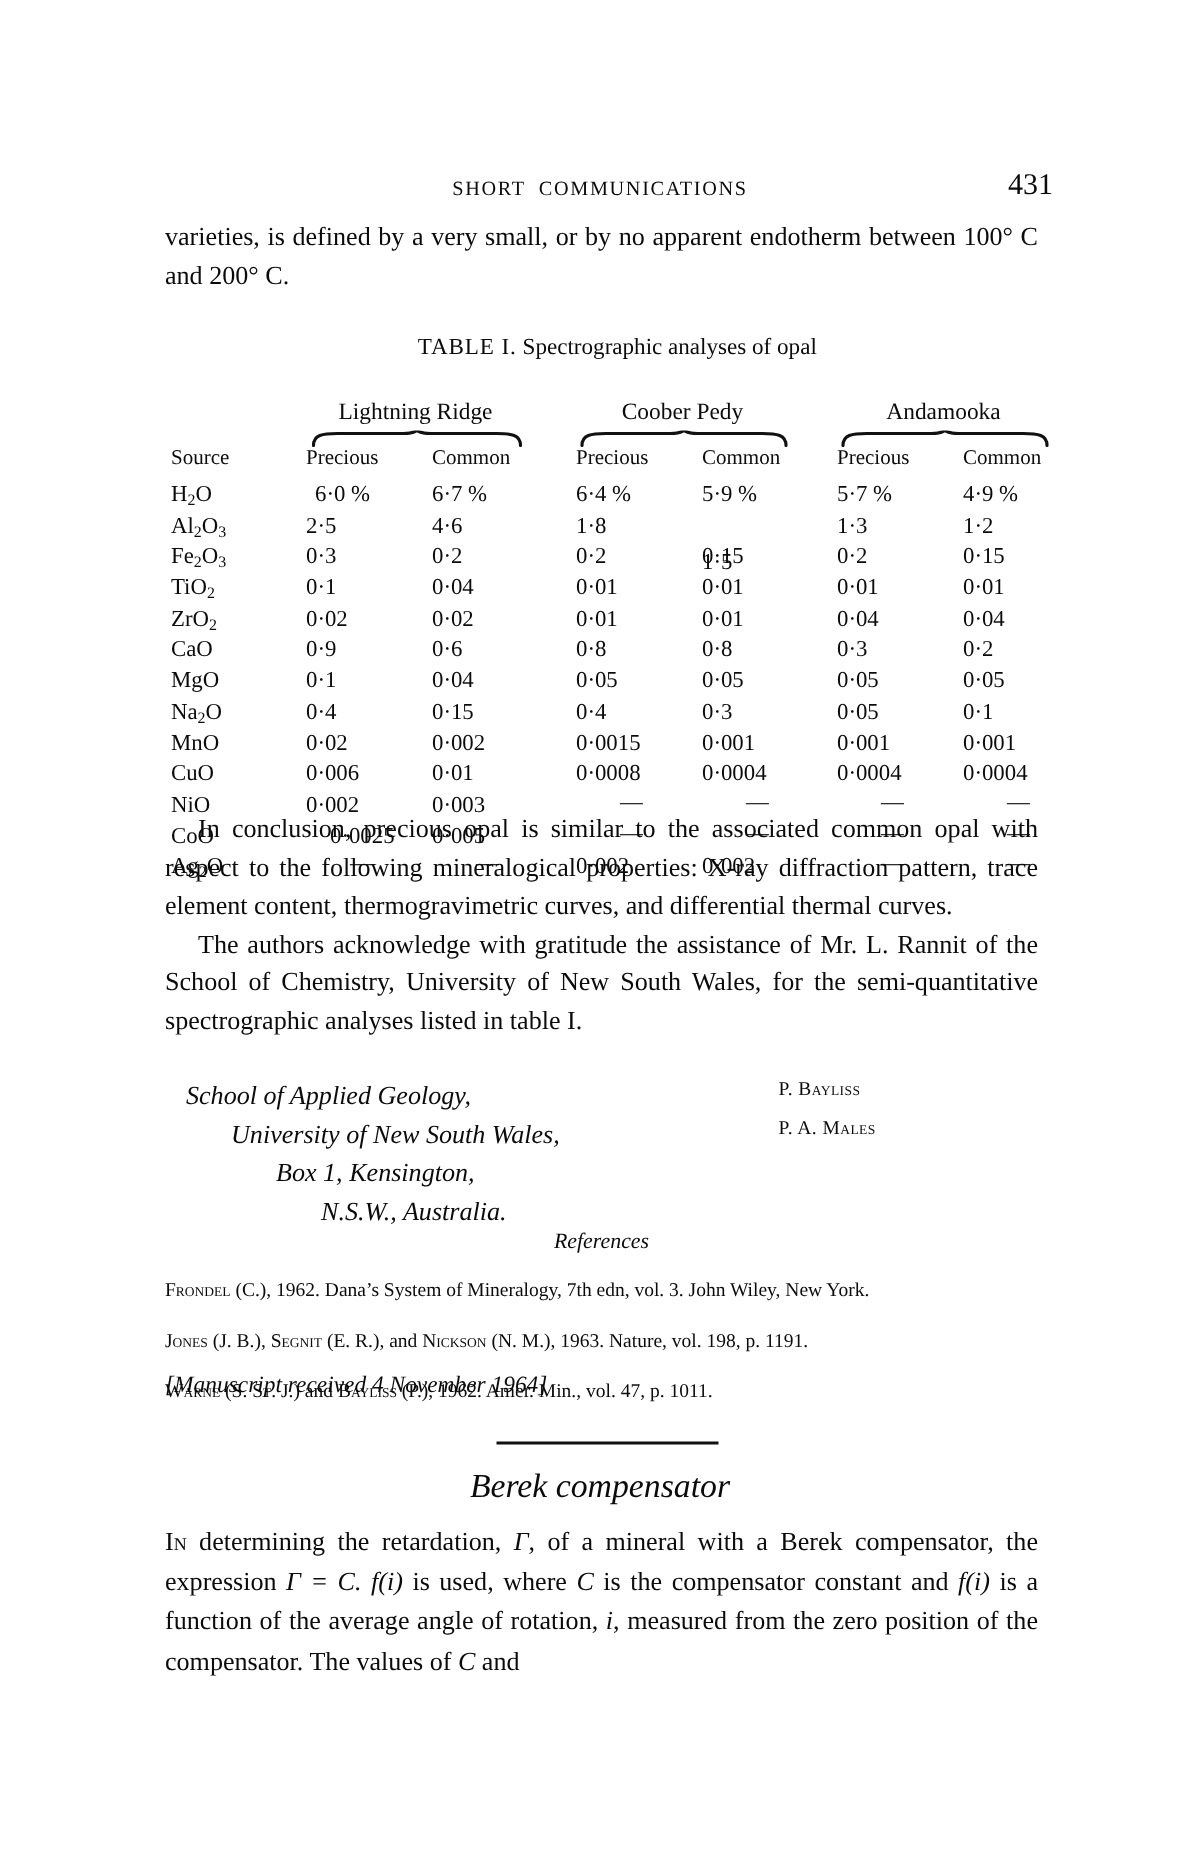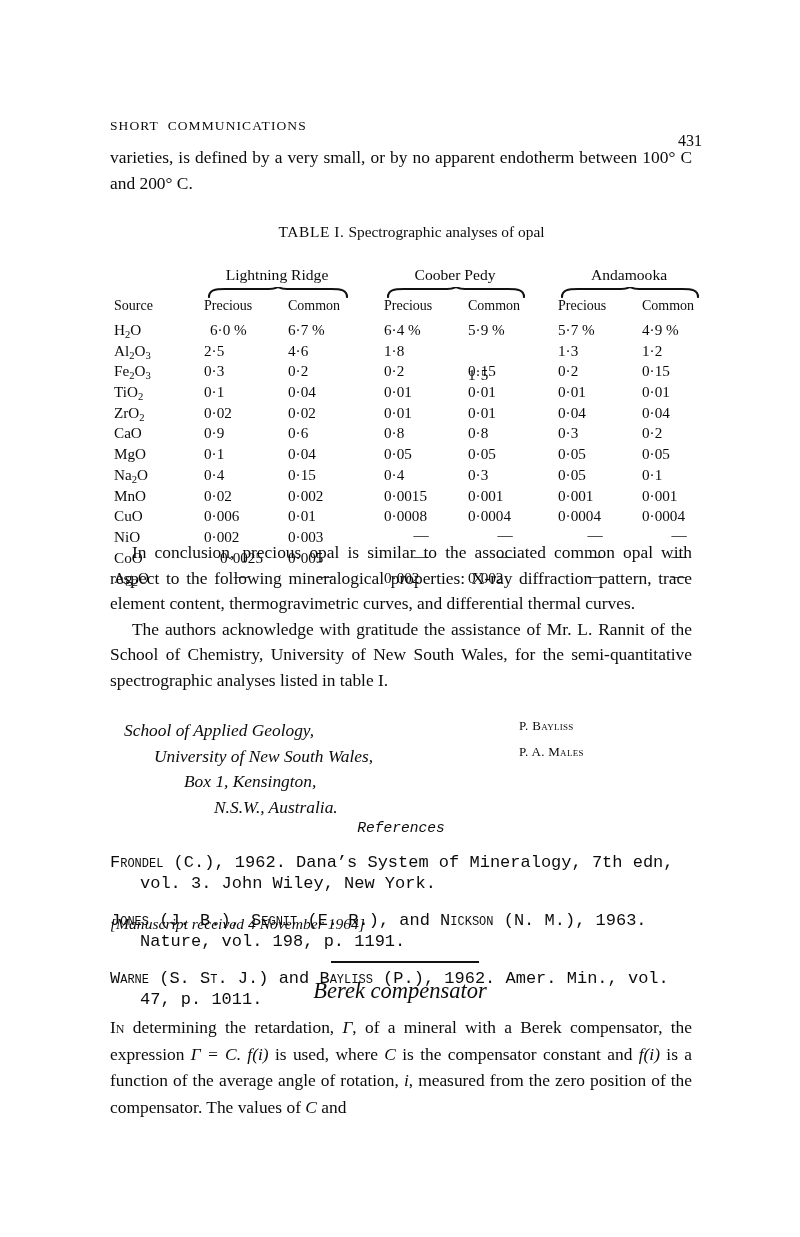--- a/index.html
+++ b/index.html
@@ -21,32 +21,31 @@
   .runhead {
     position: absolute;
     left: 110px;
     right: 110px;
     top: 118px;
     height: 20px;
   }
   .runhead-title {
     position: absolute;
     left: 0; right: 0;
-    text-align: left;
+    text-align: center;
     font-size: 13.5px;
     font-variant: small-caps;
     letter-spacing: 1.1px;
     white-space: pre;
   }
   .runhead-folio {
     position: absolute;
     right: -12px;
     top: -6px;
-    font-size: 16px;
-    margin-top: 20px;
+    font-size: 20px;
   }
 
   
   .para {
     font-size: 17.4px;
     line-height: 25.5px;
     text-align: justify;
     margin: 0;
     hyphens: manual;
   }
@@ -145,29 +144,29 @@
     left: 395px;
     top: 0;
     font-size: 13px;
     font-variant: small-caps;
     white-space: nowrap;
     letter-spacing: .3px;
   }
   .author .ini { font-variant: normal; }
 
   
-  .refs { position: absolute; left: 110px; top: 820px; width: 582px; font-family: Liberation Mono, monospace; }
+  .refs { position: absolute; left: 110px; top: 820px; width: 582px; }
   .refs-head {
     text-align: center;
     font-style: italic;
     font-size: 14.6px;
     margin-bottom: 5px;
   }
   .ref {
-    font-size: 17px;
+    font-size: 13px;
     line-height: 20.5px;
     text-indent: 0;
     padding-left: 30px;
     margin-bottom: 0;
   }
   .ref > .hang { margin-left: -30px; }
   .sc { font-variant: small-caps; }
 
   .manuscript {
     position: absolute;

